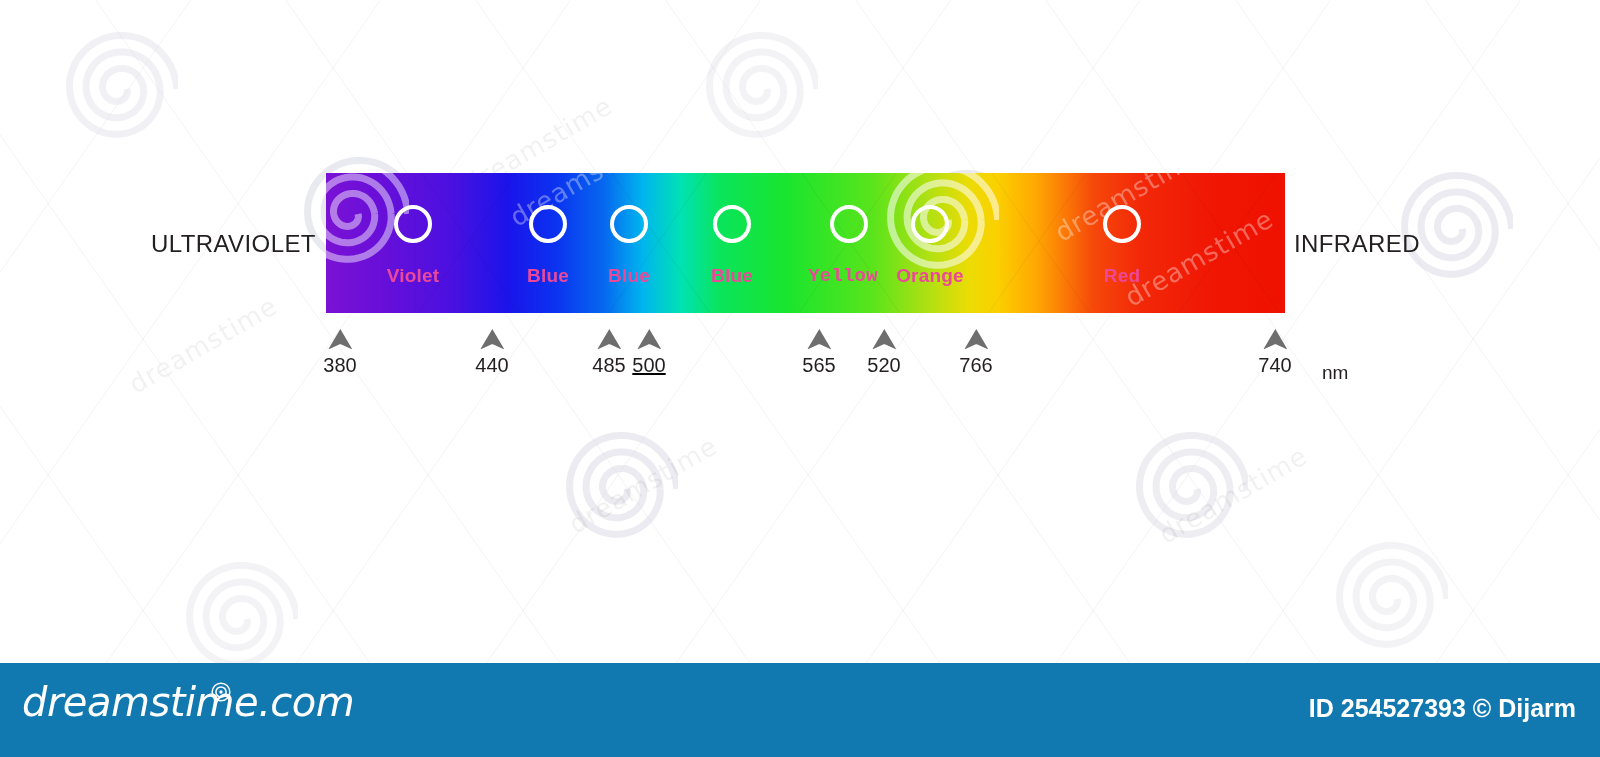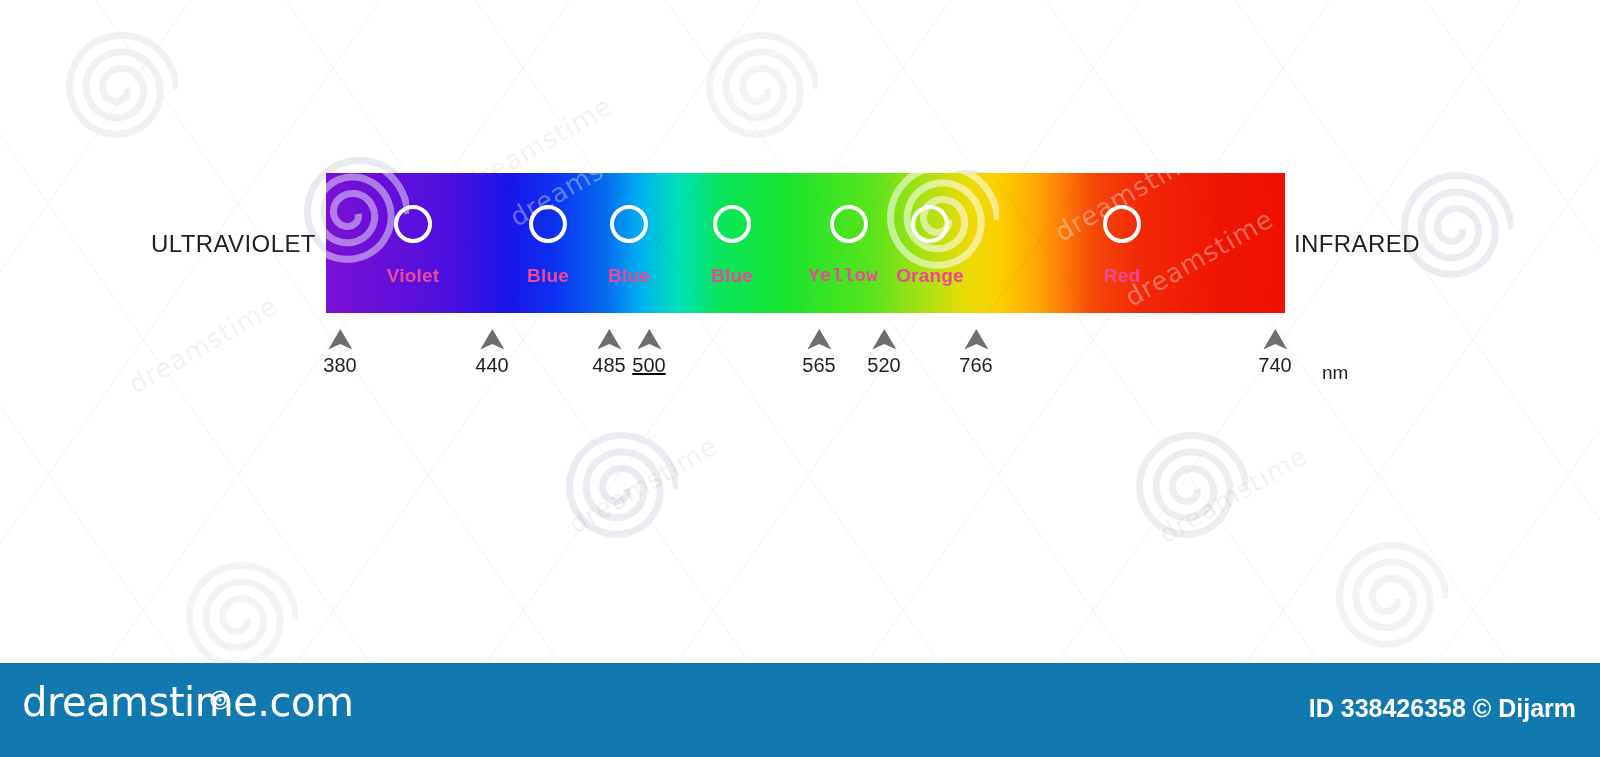--- a/index.html
+++ b/index.html
@@ -138,21 +138,22 @@
     top: 663px;
     width: 1600px;
     height: 94px;
     background: #1179b0;
   }
   #footer-logo {
     position: absolute;
     left: 22px;
     top: 19px;
     display: flex;
-    align-items: center;
+    align-items: flex-start;
+    font-style: italic;
   }
   #footer-logo-text {
     font-family: "DejaVu Sans", sans-serif;
     font-size: 40px;
     color: #ffffff;
     letter-spacing: -0.5px;
     line-height: 1;
   }
   #footer-credit {
     position: absolute;
@@ -356,16 +357,16 @@
 
   <div id="footer-bar">
     <div id="footer-logo">
       <span id="footer-logo-text">dreamstime.com</span>
       <span id="footer-logo-mark"><span style="display:inline-block;width:20px;height:20px;margin-left:-143px;"><svg viewBox="0 0 118 118" width="20" height="20">
               <circle cx="59" cy="59" r="52" fill="none" stroke="#ffffff" stroke-width="9"></circle>
               <circle cx="59" cy="59" r="30" fill="none" stroke="#ffffff" stroke-width="9"></circle>
               <circle cx="59" cy="59" r="10" fill="#ffffff"></circle>
             </svg></span></span>
     </div>
-    <div id="footer-credit">ID 338426358 © Dijarm</div>
+    <div id="footer-credit">ID 254527393 © Dijarm</div>
   </div>
 
 </div>
 
 </body></html>

